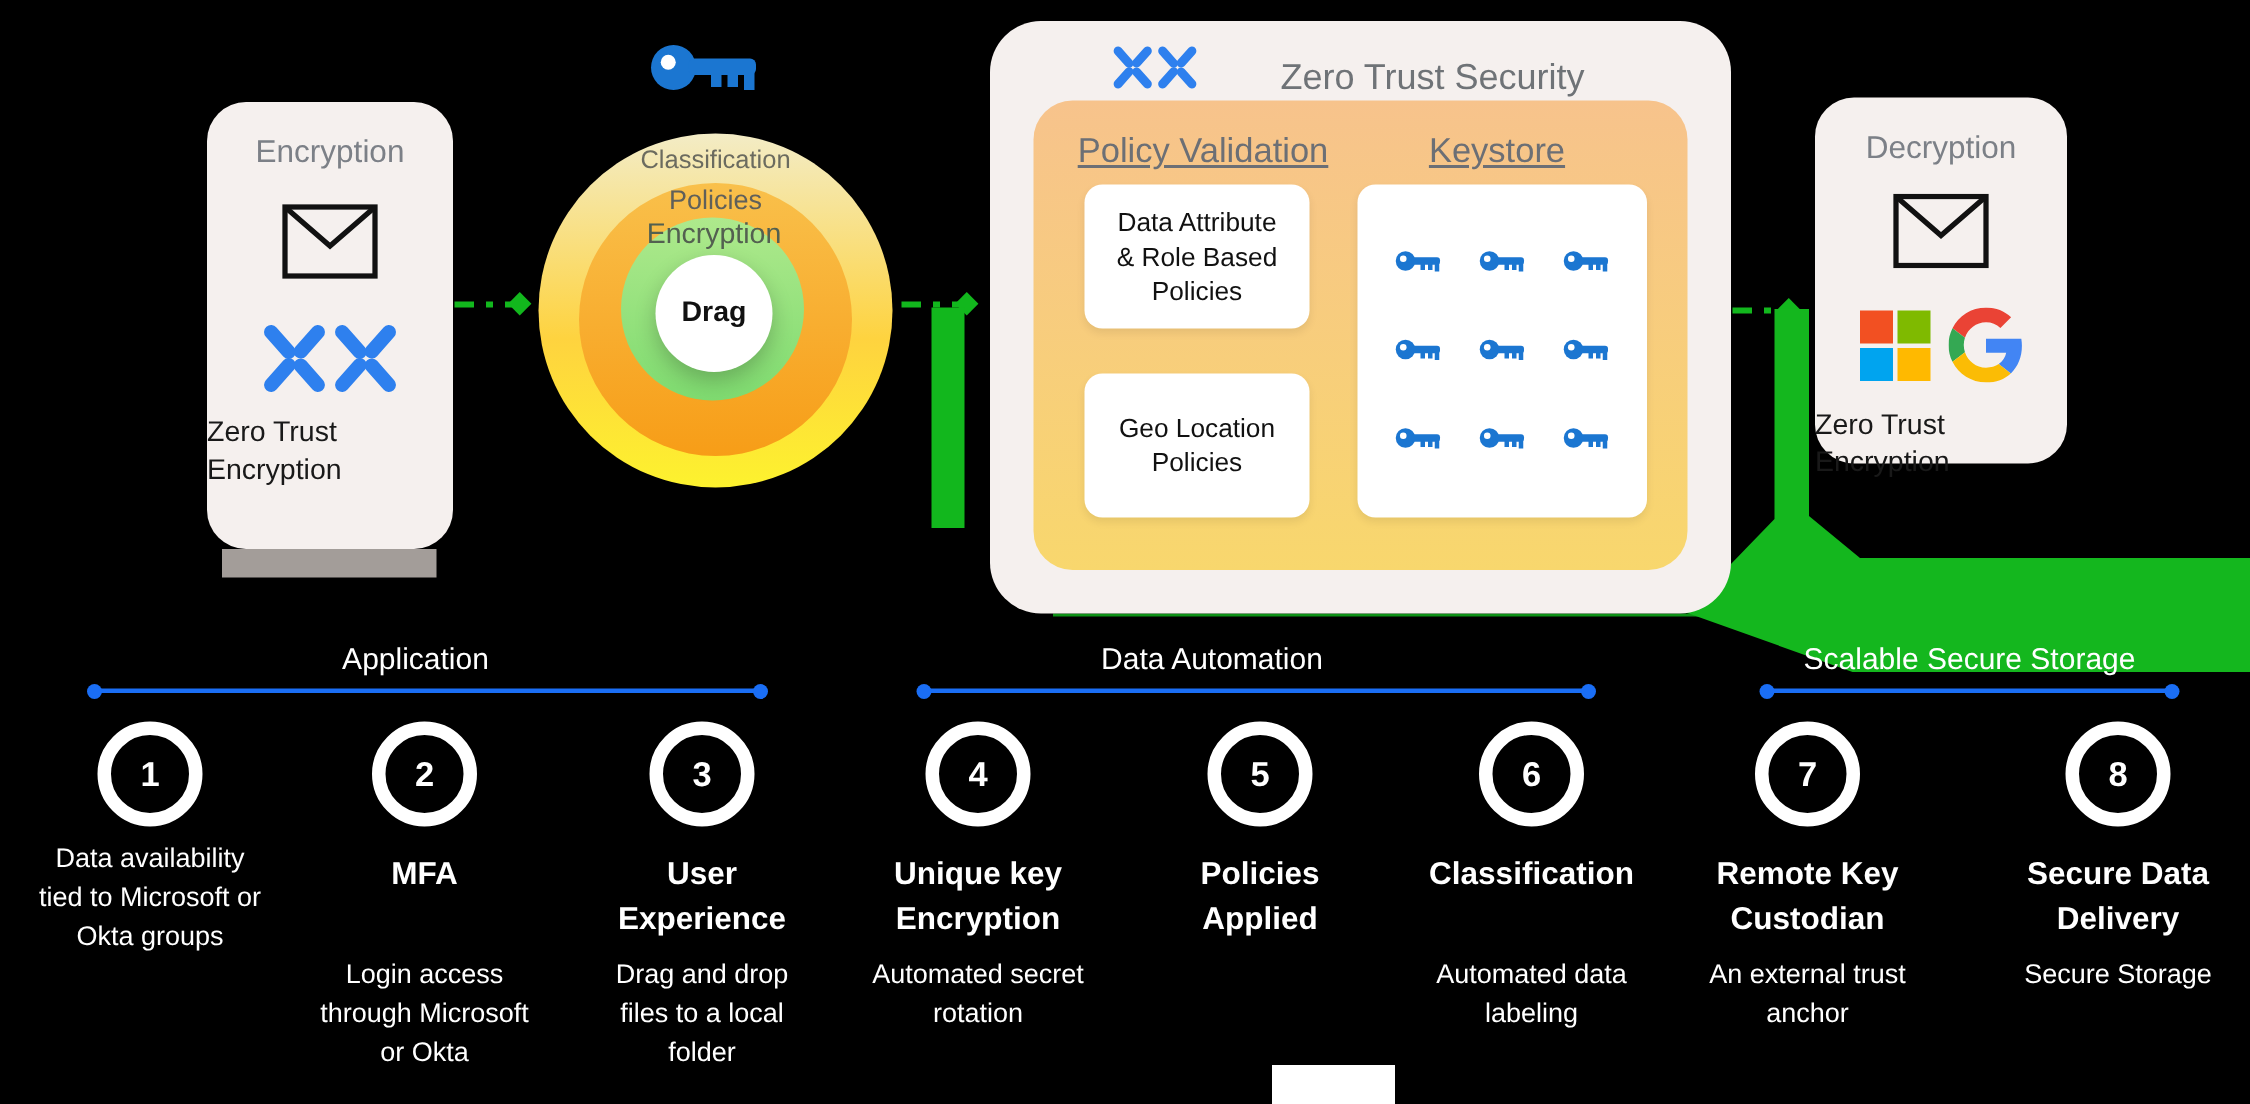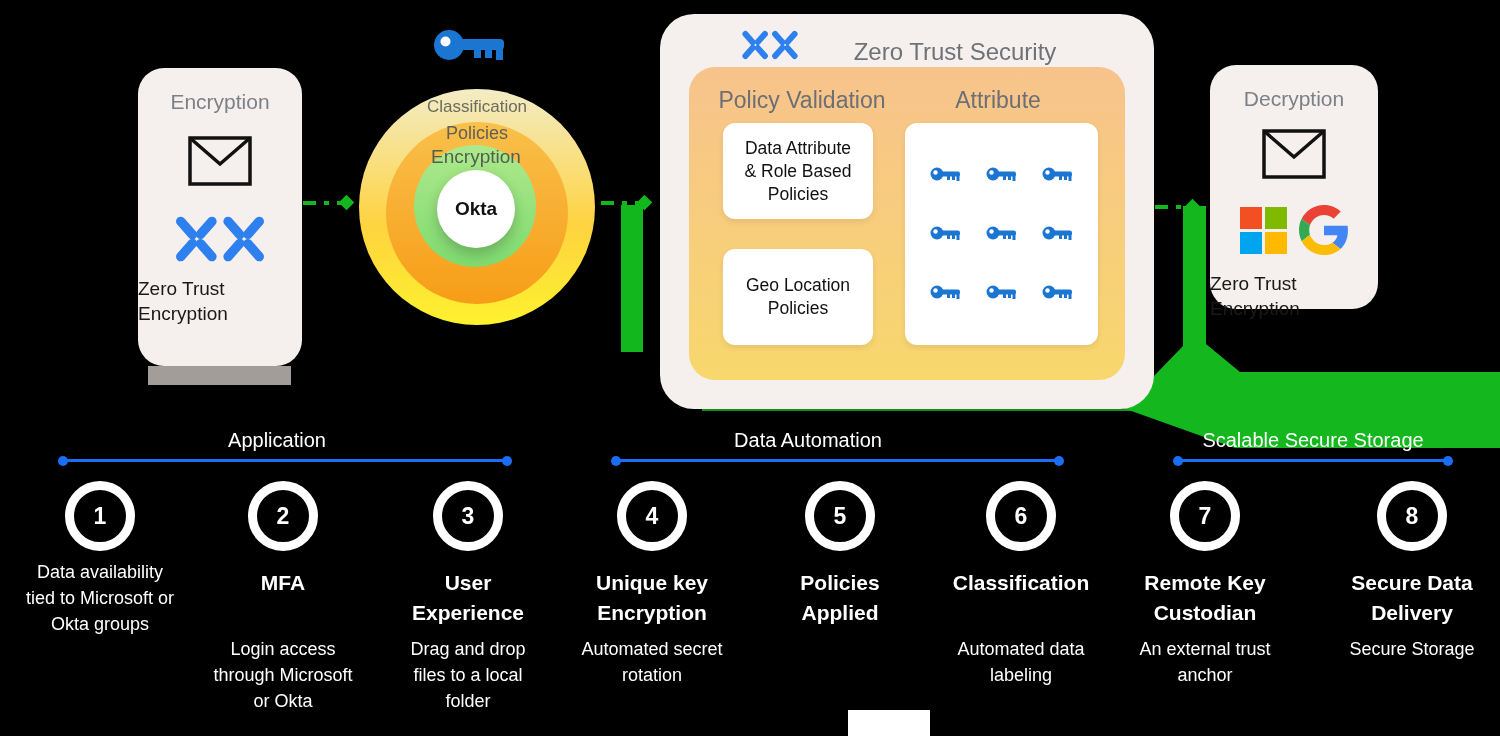--- a/index.html
+++ b/index.html
@@ -40,21 +40,21 @@
     background:var(--arrow-green);transform:rotate(45deg);}
   .stem{position:absolute;background:var(--arrow-green);}
   .green-underline{position:absolute;height:2px;background:var(--arrow-green);opacity:.8;}
 
   
   .platform{left:660px;top:14px;width:494px;height:395px;border-radius:34px;}
   .platform-title{position:absolute;left:150px;top:24px;width:290px;text-align:center;
                   font-size:24px;color:#6f7377;}
   .platform-inner{position:absolute;left:29px;top:53px;width:436px;height:313px;border-radius:26px;
     background:linear-gradient(180deg,#f7c38c 0%,#f8d76d 100%);}
-  .zone-header{position:absolute;text-align:center;font-size:23px;color:#6c6f75;top:20px;}
+  .zone-header{position:absolute;text-align:center;font-size:23px;color:#6c6f75;top:20px;text-decoration:underline;}
   .card{position:absolute;background:#fff;border-radius:12px;display:flex;align-items:center;
         justify-content:center;text-align:center;font-size:17.5px;line-height:23px;color:#111;
         box-shadow:0 3px 6px rgba(0,0,0,.08);}
   .keystore-box{position:absolute;left:216px;top:56px;width:193px;height:222px;background:#fff;
     border-radius:12px;display:grid;grid-template-columns:repeat(3,1fr);
     grid-template-rows:repeat(3,1fr);place-items:center;padding:22px 12px;box-sizing:border-box;
     box-shadow:0 3px 6px rgba(0,0,0,.08);}
 
   
   .envelope{position:absolute;left:0;right:0;display:flex;justify-content:center;}
@@ -118,21 +118,21 @@
         <line x1="39" y1="30" x2="62" y2="4"></line>
     </svg>
     <div class="panel-caption pre" style="top:208px">Zero Trust
 Encryption</div>
   </div>
   <div class="pedestal" style="left:148px;top:366px;width:143px;height:19px"></div>
 
   <div class="ring ring-outer"></div>
   <div class="ring ring-orange"></div>
   <div class="ring ring-green"></div>
-  <div class="ring ring-core">Okta</div>
+  <div class="ring ring-core">Drag</div>
   <div class="ring-label lbl-classification">Classification</div>
   <div class="ring-label lbl-policies">Policies</div>
   <div class="ring-label lbl-encryption">Encryption</div>
 
   <div class="dash-arrow" style="left:303px;top:201px;width:46px">
       <span class="diamond"></span>
     </div>
   <div class="dash-arrow" style="left:601px;top:201px;width:46px">
       <span class="diamond"></span>
     </div>
@@ -149,21 +149,21 @@
   <div class="panel platform">
     <svg class="xq abs" style="left:82px;top:16px" width="56" height="30" viewBox="0 0 66 34">
       <line x1="4" y1="4" x2="27" y2="30"></line>
         <line x1="4" y1="30" x2="27" y2="4"></line>
       <line x1="39" y1="4" x2="62" y2="30"></line>
         <line x1="39" y1="30" x2="62" y2="4"></line>
     </svg>
     <div class="platform-title">Zero Trust Security Platform</div>
     <div class="platform-inner">
       <div class="zone-header" style="left:10px;width:206px">Policy Validation</div>
-      <div class="zone-header" style="left:216px;width:186px">Attribute</div>
+      <div class="zone-header" style="left:216px;width:186px">Keystore</div>
       <div class="card pre" style="left:34px;top:56px;width:150px;height:96px">Data Attribute
 &amp; Role Based
 Policies</div>
       <div class="card pre" style="left:34px;top:182px;width:150px;height:96px">Geo Location
 Policies</div>
       <div class="keystore-box" id="keystore-grid">
   <svg width="31" height="18" viewBox="0 0 31 18">
     <circle class="key-shape" cx="7" cy="8" r="6.5"></circle>
     <circle class="key-hole" cx="5.5" cy="6.5" r="2.2"></circle>
     <rect class="key-shape" x="11" y="5.5" width="19" height="5" rx="2"></rect>

